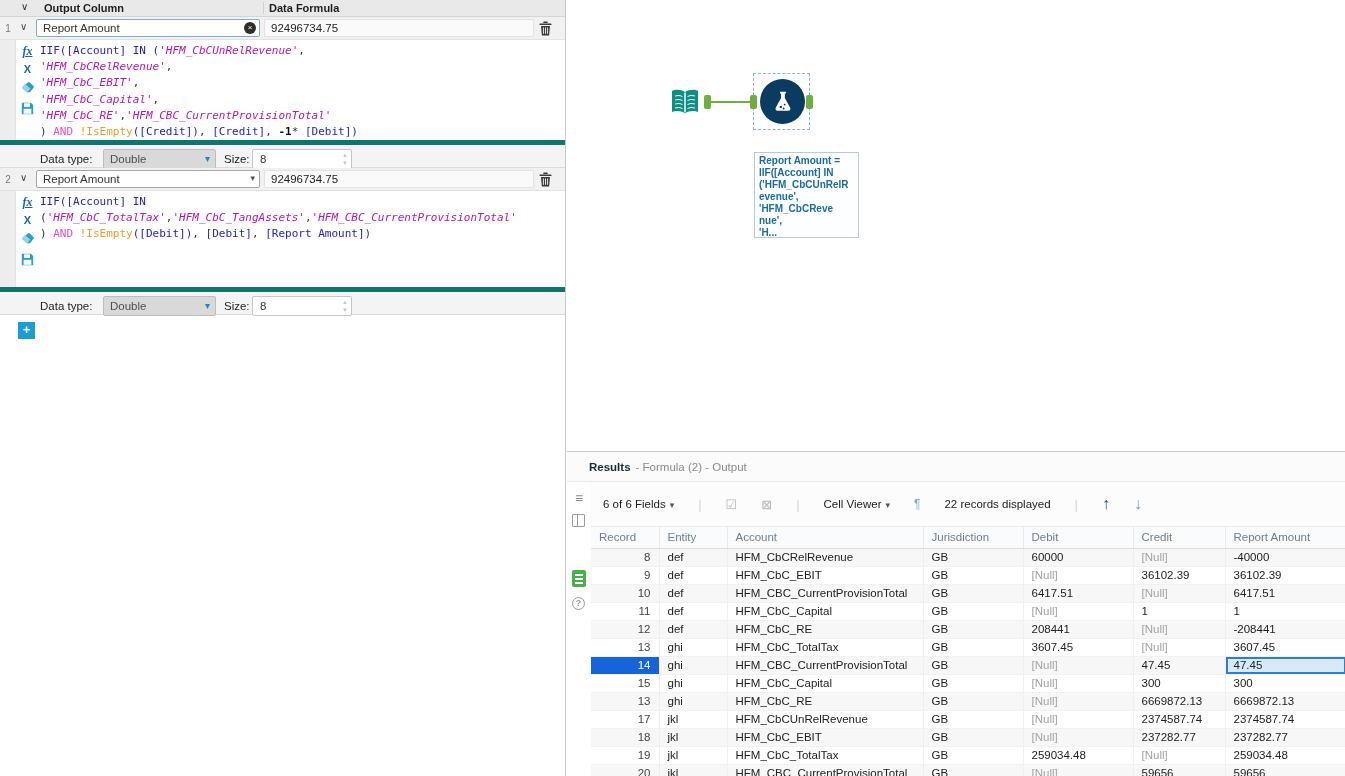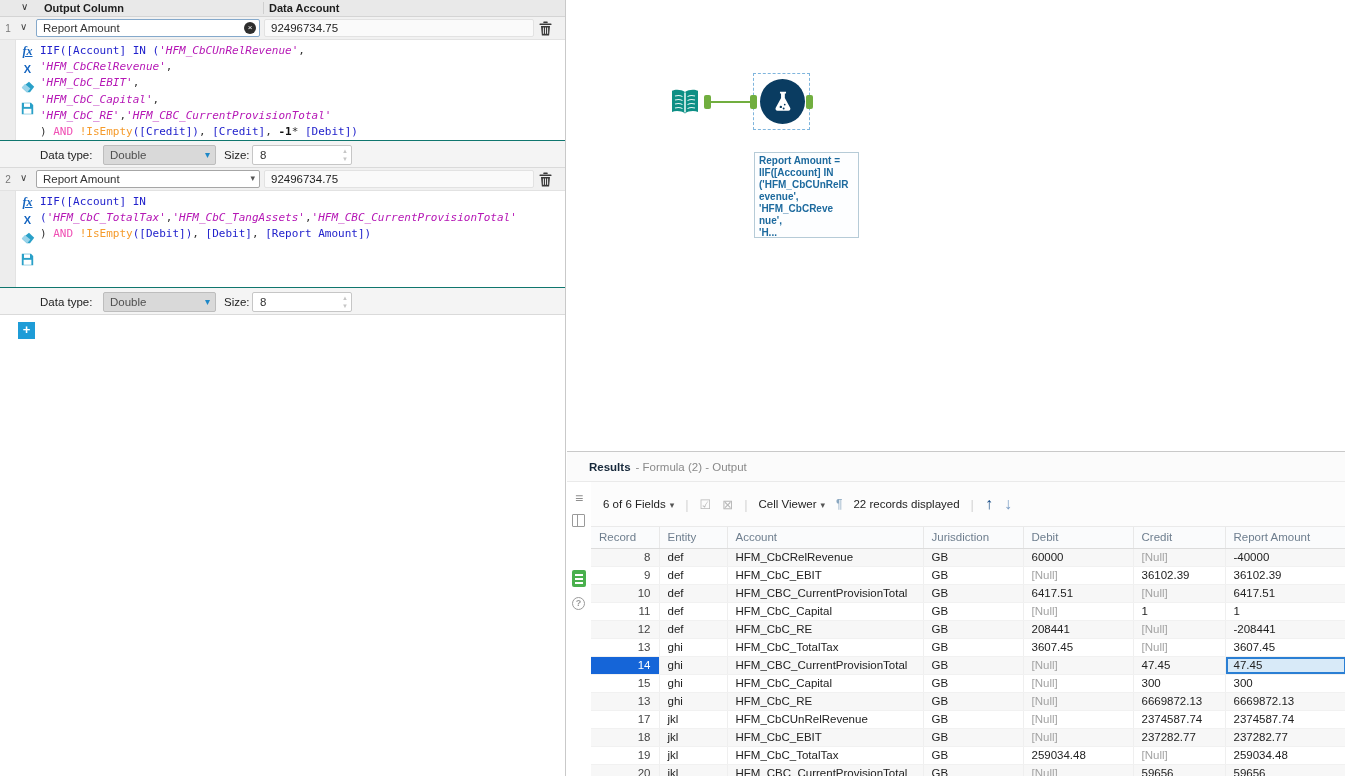--- a/index.html
+++ b/index.html
@@ -43,21 +43,21 @@
   .icon-col svg { cursor:pointer; }
   .code { position:absolute; left:40px; top:3px; right:3px; bottom:0;
     font-family:"DejaVu Sans Mono","Liberation Mono",monospace; font-size:11px; line-height:16.2px; white-space:pre; overflow:hidden; }
   .tok-blue { color:#2222cc; }
   .tok-str  { color:#b517b5; font-style:italic; }
   .tok-op   { color:#f050b4; }
   .tok-fn   { color:#f59b2c; }
   .tok-num  { color:#111; font-weight:bold; }
   .tok-plain{ color:#333; }
 
-  .f-type-row { height:28px; background:#f4f4f4; border-top:1px solid #0f766e; border-bottom:1px solid #dadada;
+  .f-type-row { height:28px; background:#f4f4f4; border-top:5px solid #0f766e; border-bottom:1px solid #dadada;
     position:relative; font-size:11.5px; color:#222; }
   .dt-label { position:absolute; left:40px; top:8px; }
   .dd { position:absolute; left:103px; top:4px; width:113px; height:20px; background:#d9d9d9;
     border:1px solid #bdbdbd; border-radius:2px; color:#4f4f4f; font-size:11.5px; padding:3px 6px 0 6px; cursor:pointer; }
   .dd-caret { position:absolute; right:5px; top:3px; color:#1e88c7; font-size:10px; }
   .size-label { position:absolute; left:224px; top:8px; }
   .size-box { position:absolute; left:252px; top:4px; width:100px; height:20px; background:#fff;
     border:1px solid #c6c6c6; border-radius:2px; font-size:11.5px; color:#333; padding:3px 18px 0 7px; }
   .spin { position:absolute; right:3px; top:1px; display:flex; flex-direction:column; line-height:8px;
     font-size:6px; color:#c6c6c6; cursor:default; }
@@ -94,21 +94,21 @@
   .strip-ic { position:absolute; left:0; width:24px; text-align:center; cursor:pointer; }
   .ic-list   { top:8px;  color:#8f8f8f; font-size:14px; }
   .ic-layout { top:32px; left:5px; width:13px; height:13px; border:1px solid #9a9a9a; border-radius:1px; }
   .ic-layout::after { content:""; position:absolute; left:4px; top:0; bottom:0; width:1px; background:#9a9a9a; }
   .ic-green  { top:88px; left:5px; width:14px; height:17px; background:#49b04d; border-radius:2px; }
   .ic-green i { position:absolute; left:3px; right:3px; height:1.5px; background:#fff; }
   .ic-help   { top:115px; left:5px; width:13px; height:13px; border:1.4px solid #9a9a9a; border-radius:50%;
     color:#9a9a9a; font-size:9px; line-height:11px; text-align:center; font-weight:bold; }
 
   .res-toolbar { position:absolute; left:24px; right:0; top:30px; height:45px; background:#fcfcfc;
-    border-bottom:1px solid #eaeaea; display:flex; align-items:center; gap:11px; padding-left:12px;
+    border-bottom:1px solid #eaeaea; display:flex; align-items:center; gap:24px; padding-left:12px;
     font-size:11.5px; color:#222; }
   .tb-caret { color:#555; font-size:9px; margin-left:4px; }
   .tb-sep { color:#d4d4d4; font-size:13px; }
   .tb-gray-ic { color:#b8b8b8; font-size:13px; cursor:pointer; }
   .tb-pilcrow { color:#8aa7c0; font-size:12px; cursor:pointer; }
   .tb-up { color:#1c4f88; font-size:16px; font-weight:bold; cursor:pointer; }
   .tb-down { color:#7a9cc4; font-size:16px; cursor:pointer; }
   .tb-click { cursor:pointer; }
 
   .res-table-wrap { position:absolute; left:24px; right:0; top:75px; bottom:0; overflow:hidden; }
@@ -125,21 +125,21 @@
   .res-table td.sel-cell { background:#d8eaf8 !important; box-shadow:inset 0 0 0 2px #2a7fd4; }
 </style>
 </head>
 <body>
 
 <section class="left-panel">
 
   <div class="cfg-header">
     <span class="chev">∨</span>
     <span class="hdr-oc">Output Column</span>
-    <span class="hdr-dp">Data Account</span>
+    <span class="hdr-dp">Data Formula</span>
   </div>
 
   <div class="f-row-header">
     <span class="row-num">1</span>
     <span class="chev2">∨</span>
     <span class="col-input">
       <span>Report Amount</span>
       <span class="clear-btn">×</span>
     </span>
     <span class="preview-box">92496734.75</span>

